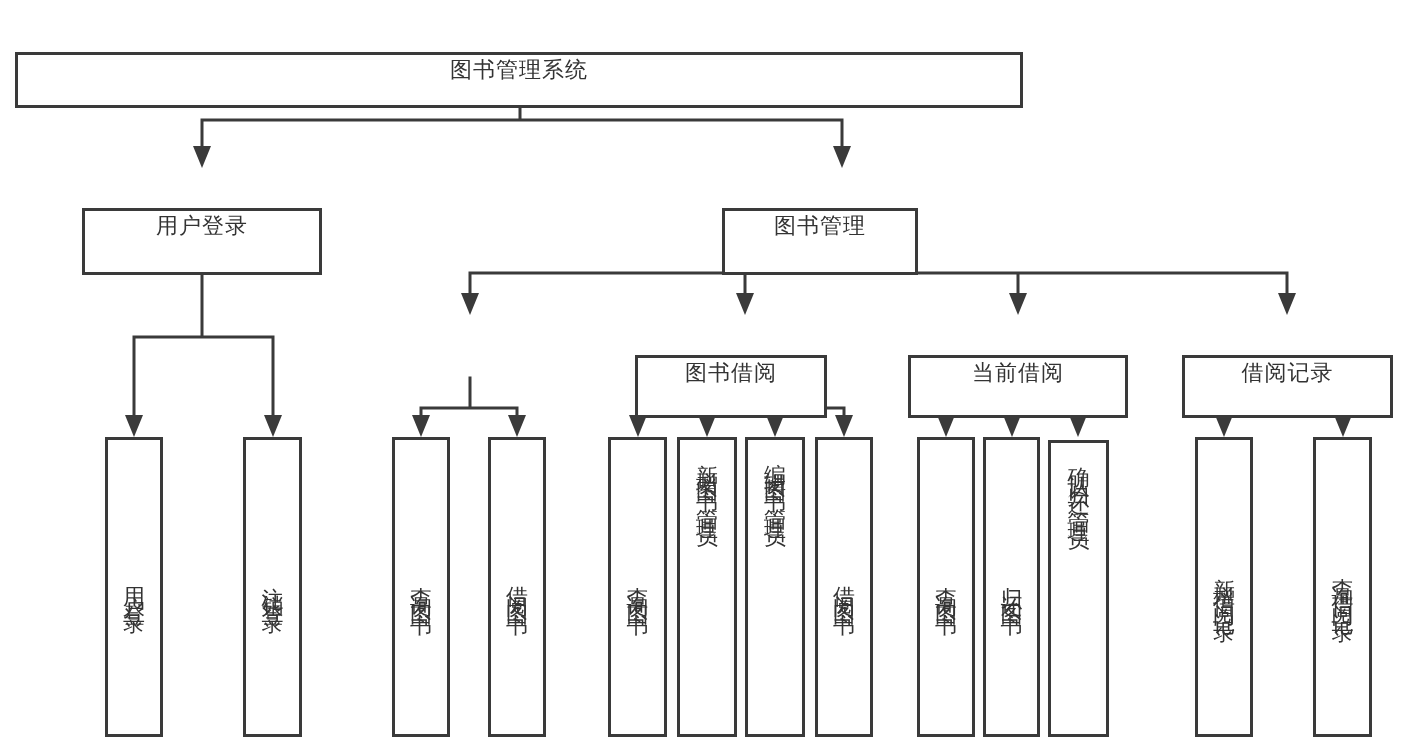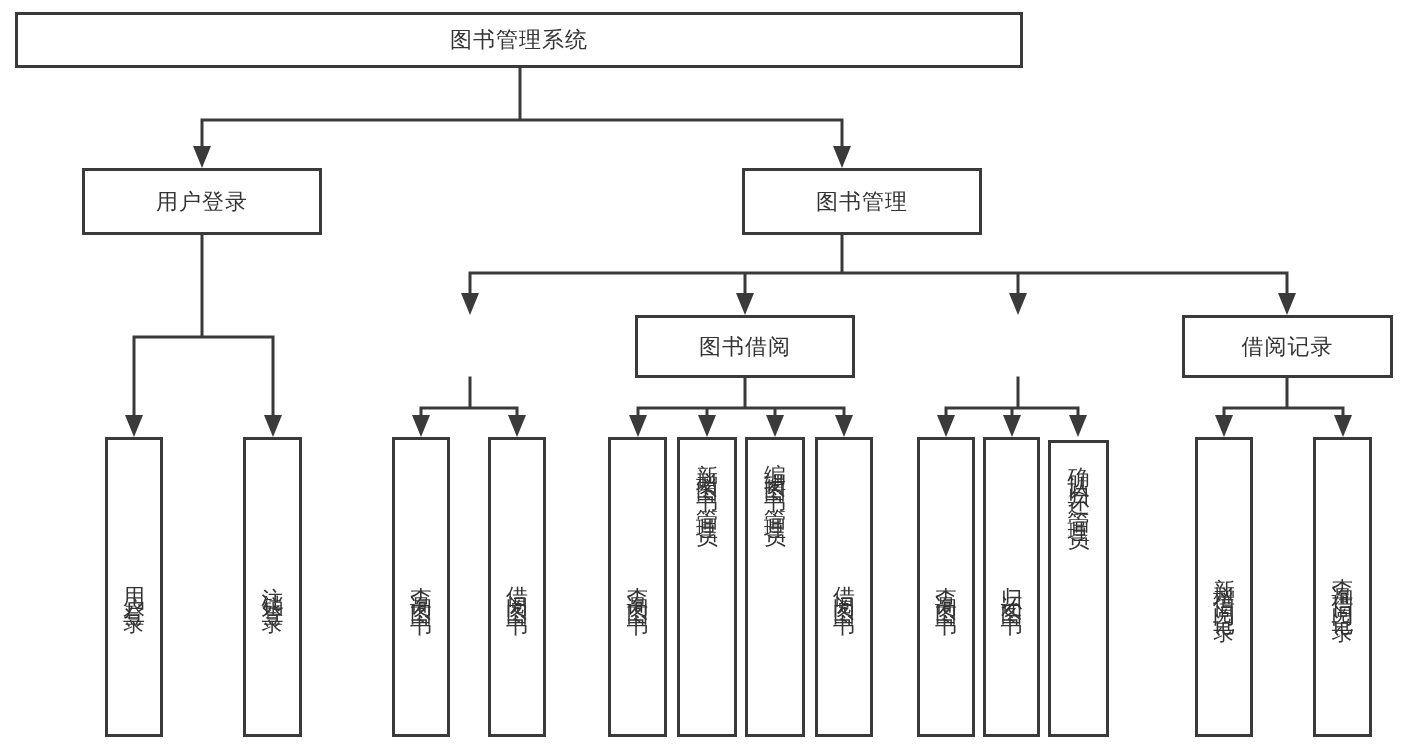--- a/index.html
+++ b/index.html
@@ -4,21 +4,21 @@
 <style>
   html,body{margin:0;padding:0;background:#ffffff;}
   .canvas{
     position:relative;width:1405px;height:747px;background:#ffffff;overflow:hidden;
     font-family:"Liberation Sans",sans-serif;color:#333333;
   }
   .connectors{position:absolute;left:0;top:0;width:1405px;height:747px;}
   .box{
     position:absolute;background:#ffffff;border:3px solid #3a3a3a;box-sizing:border-box;
   }
-  .hbox{display:flex;align-items:center;justify-content:center;}
+  .hbox{display:flex;align-items:flex-start;justify-content:center;margin-top:40px;}
   .hbox span{font-size:22px;letter-spacing:1px;white-space:nowrap;}
   .vbox span{
     position:absolute;top:50%;left:50%;transform:translate(-50%,-50%);
     writing-mode:vertical-rl;text-orientation:mixed;
     font-size:22px;letter-spacing:9px;white-space:nowrap;line-height:1;
   }
   .vbox.vtop span{top:6px;transform:translate(-50%,0);}
   .watermark{
     position:absolute;left:1158px;top:710px;z-index:10;
     font-size:21px;letter-spacing:1px;color:#c2c0c0;mix-blend-mode:darken;white-space:nowrap;
@@ -62,26 +62,29 @@
     </g>
   </svg>
 
   <div class="box hbox" style="left:15px;top:12px;width:1008px;height:56px;">
     <span>图书管理系统</span>
   </div>
 
   <div class="box hbox" style="left:82px;top:168px;width:240px;height:67px;">
     <span>用户登录</span>
   </div>
-  <div class="box hbox" style="left:742px;top:168px;width:240px;height:67px;font-family:Liberation Mono, monospace;">
+  <div class="box hbox" style="left:722px;top:168px;width:196px;height:67px;font-family:Liberation Mono, monospace;">
     <span>图书管理</span>
   </div>
 
-  <div class="box hbox" style="left:635px;top:315px;width:220px;height:63px;">
+  <div class="box hbox" style="left:635px;top:315px;width:192px;height:63px;">
     <span>图书借阅</span>
+  </div>
+  <div class="box hbox" style="left:908px;top:315px;width:220px;height:63px;">
+    <span>当前借阅</span>
   </div>
   <div class="box hbox" style="left:1182px;top:315px;width:211px;height:63px;">
     <span>借阅记录</span>
   </div>
 
   <div class="box vbox" style="left:105px;top:437px;width:58px;height:300px;">
     <span>用户登录</span>
   </div>
   <div class="box vbox" style="left:243px;top:437px;width:59px;height:300px;">
     <span>注销登录</span>

